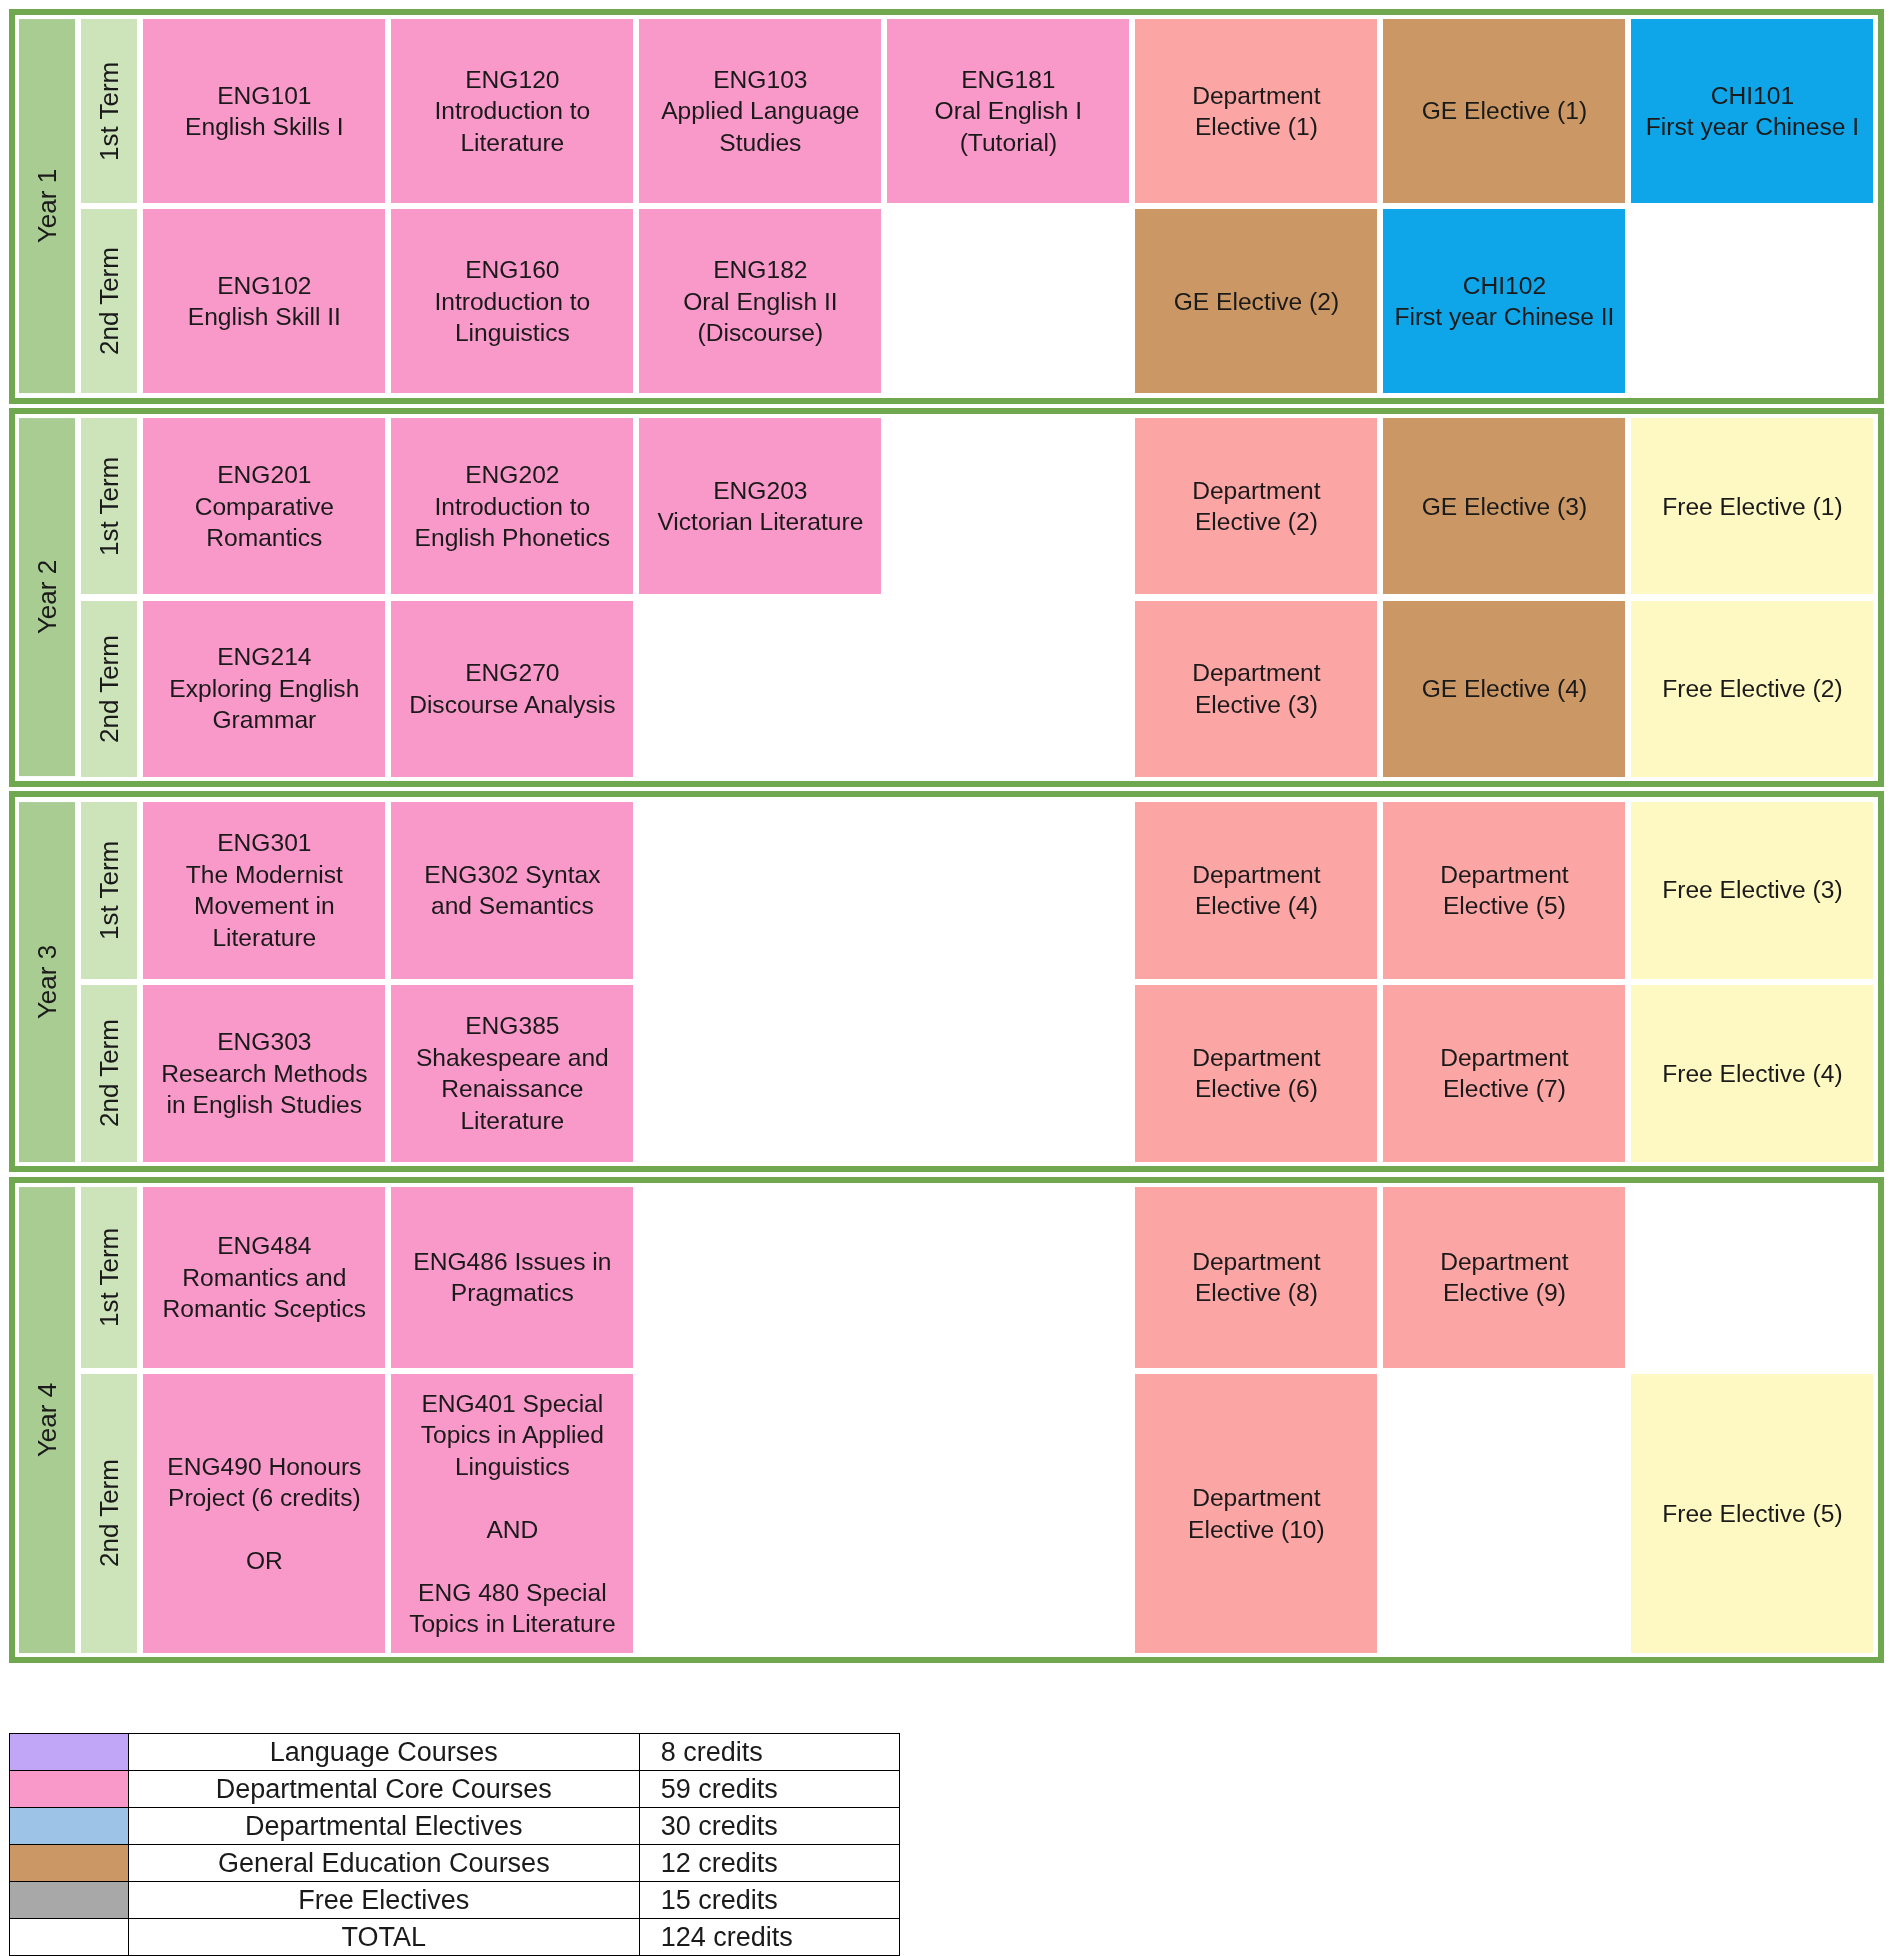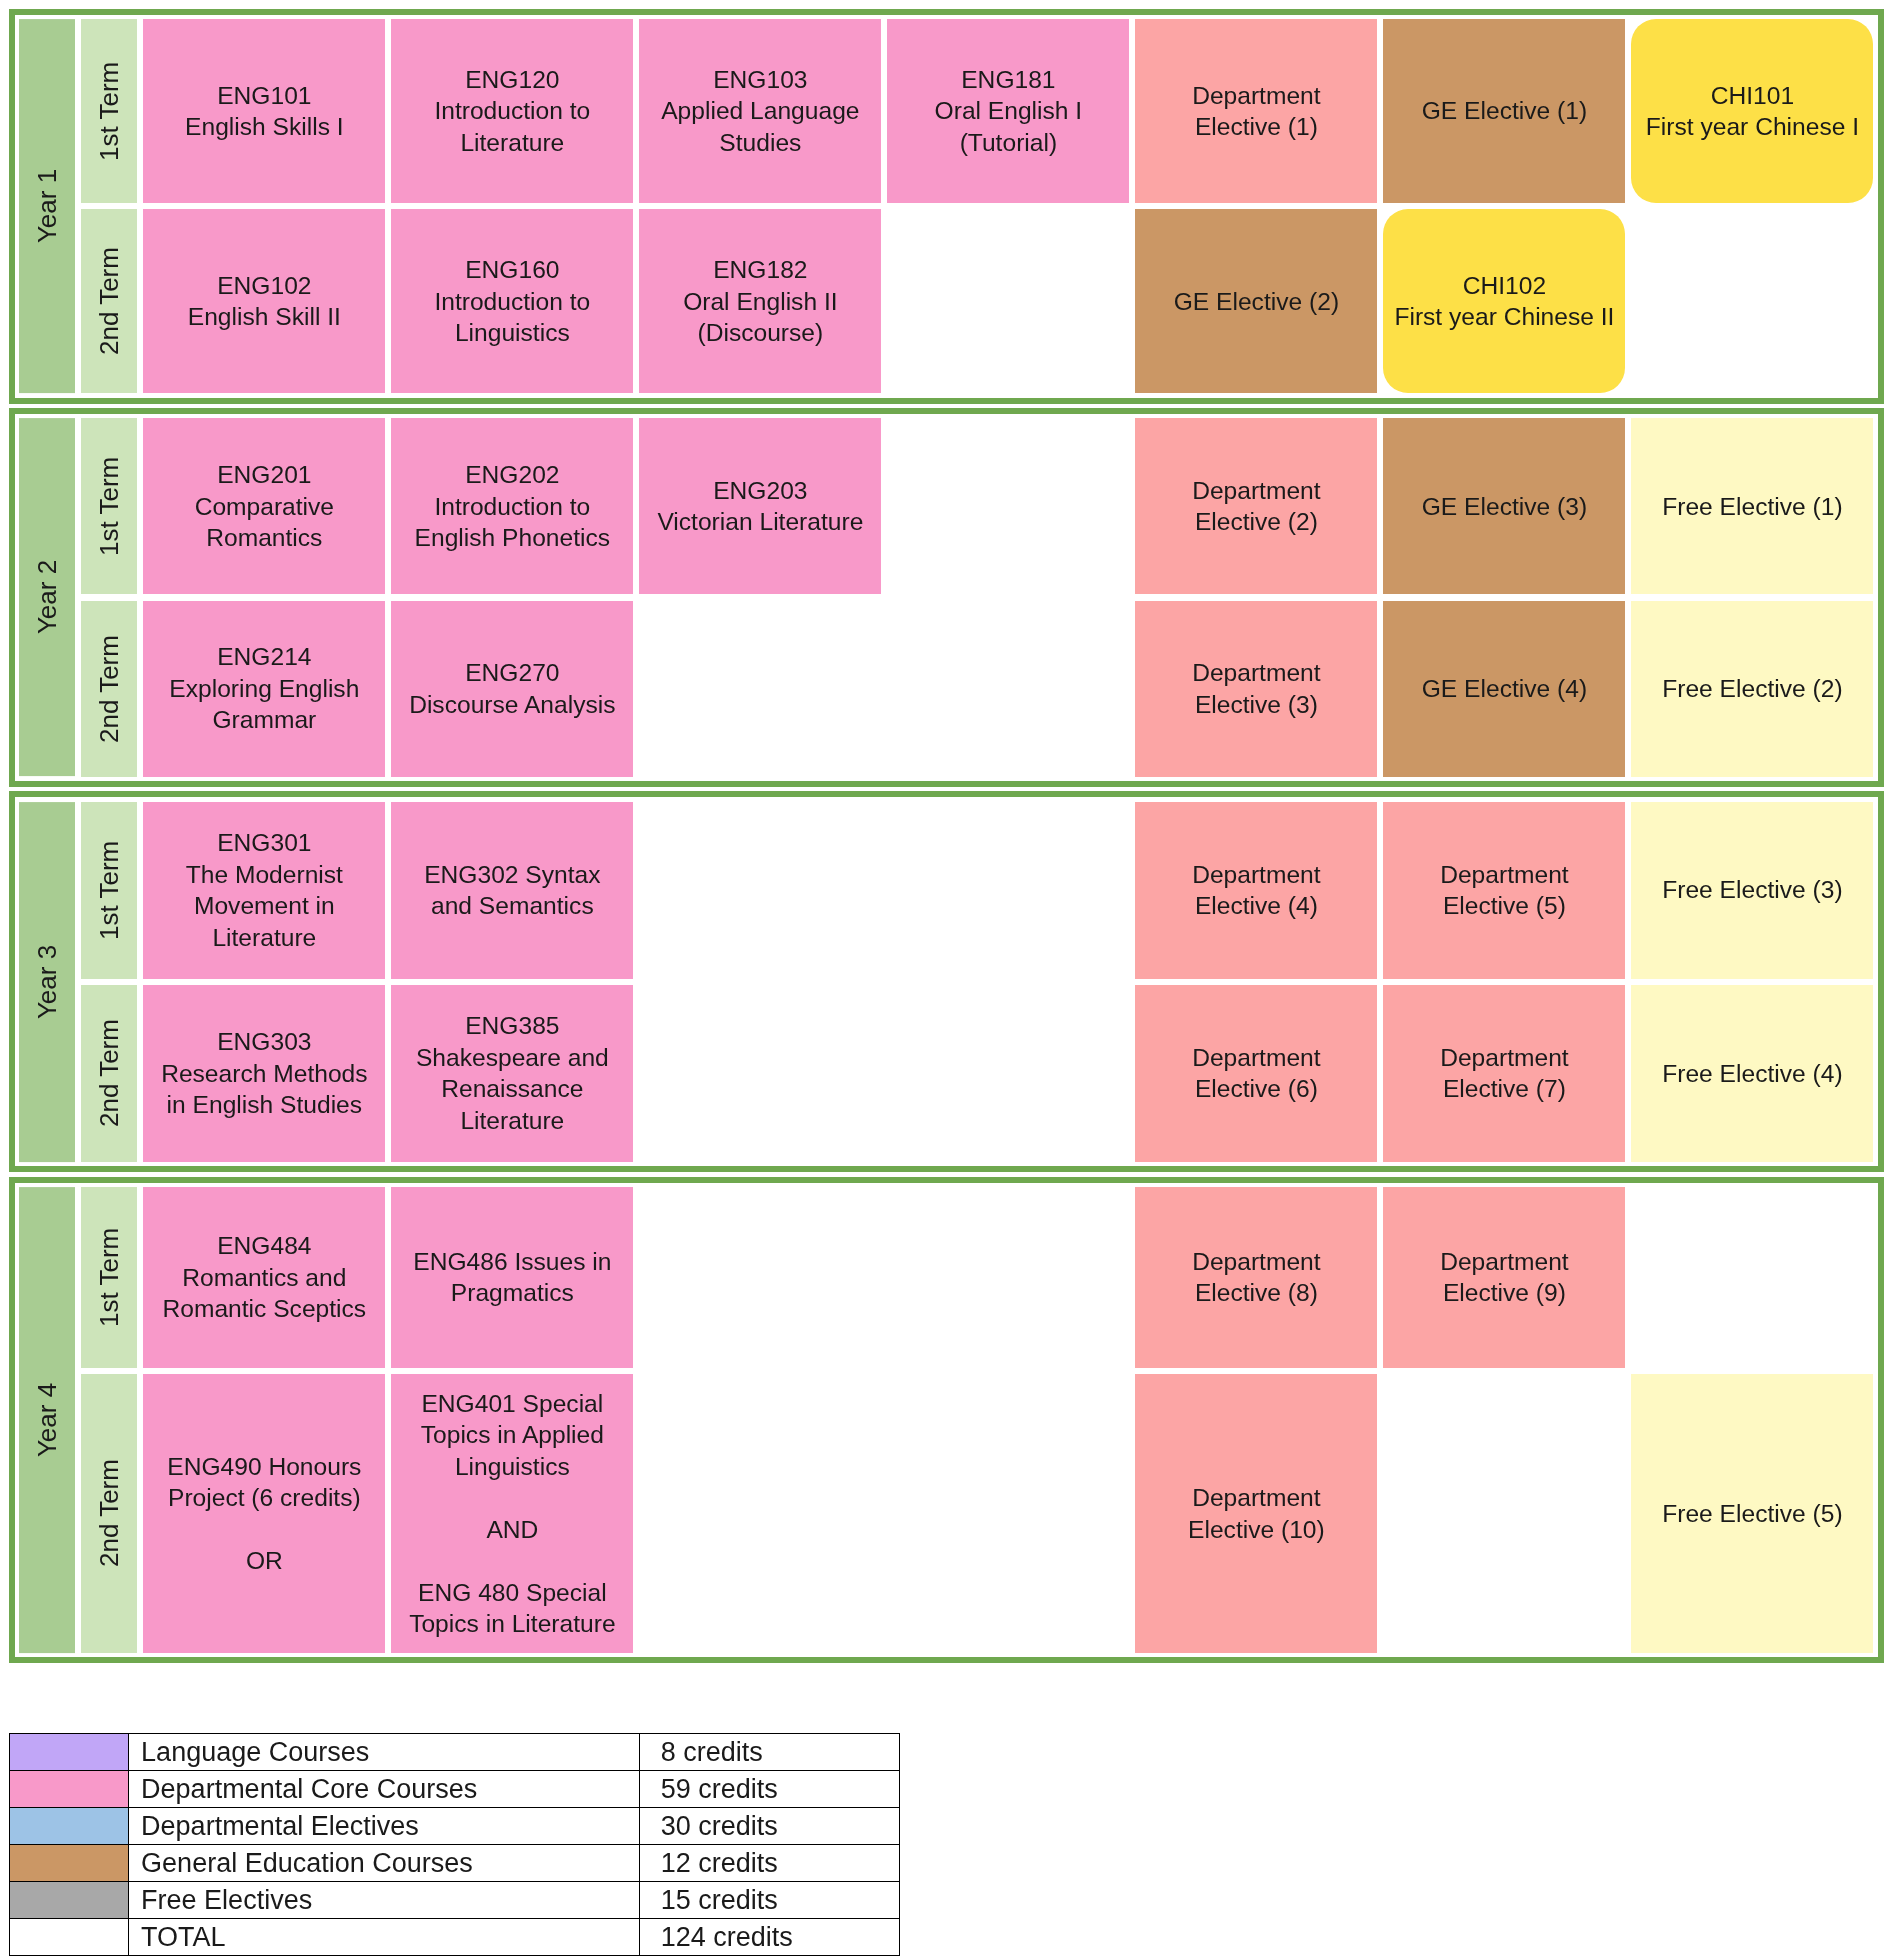--- a/index.html
+++ b/index.html
@@ -48,37 +48,37 @@
     text-align:center;
     font-size:24.6px;
     line-height:1.28;
     padding:0 10.5px;
     white-space:pre-line;
     background:#ffffff;
   }
   .cell[data-type="core"]{background:#F899C9;}
   .cell[data-type="dept"]{background:#fca5a5;}
   .cell[data-type="ge"]{background:#CB9765;}
-  .cell[data-type="lang"]{background:#fde047;border-radius:25px;}
+  .cell[data-type="lang"]{background:#0ea5e9;}
   .cell[data-type="free"]{background:#fef9c3;}
   .cell[data-type="empty"]{background:#ffffff;}
 
   
   .legend{
     border-collapse:collapse;
     margin:70px 0 0 0;
   }
   .legend td{
     border:1.8px solid #000;
     height:37px;
     font-size:27px;
     box-sizing:border-box;
   }
   .legend td.sw{width:119px;padding:0;}
-  .legend td.lb{width:511px;padding:0 12.3px;}
+  .legend td.lb{width:511px;padding:0 12.3px;text-align:center;}
   .legend td.cr{width:260px;padding:0 21px;}
   .legend td.sw[data-type="core"]{background:#F899C9;}
   .legend td.sw[data-type="dept"]{background:#9DC3E6;}
   .legend td.sw[data-type="ge"]{background:#CB9765;}
   .legend td.sw[data-type="lang"]{background:#C1A6F7;}
   .legend td.sw[data-type="free"]{background:#A8A8A8;}
 </style>
 </head>
 <body>
 

